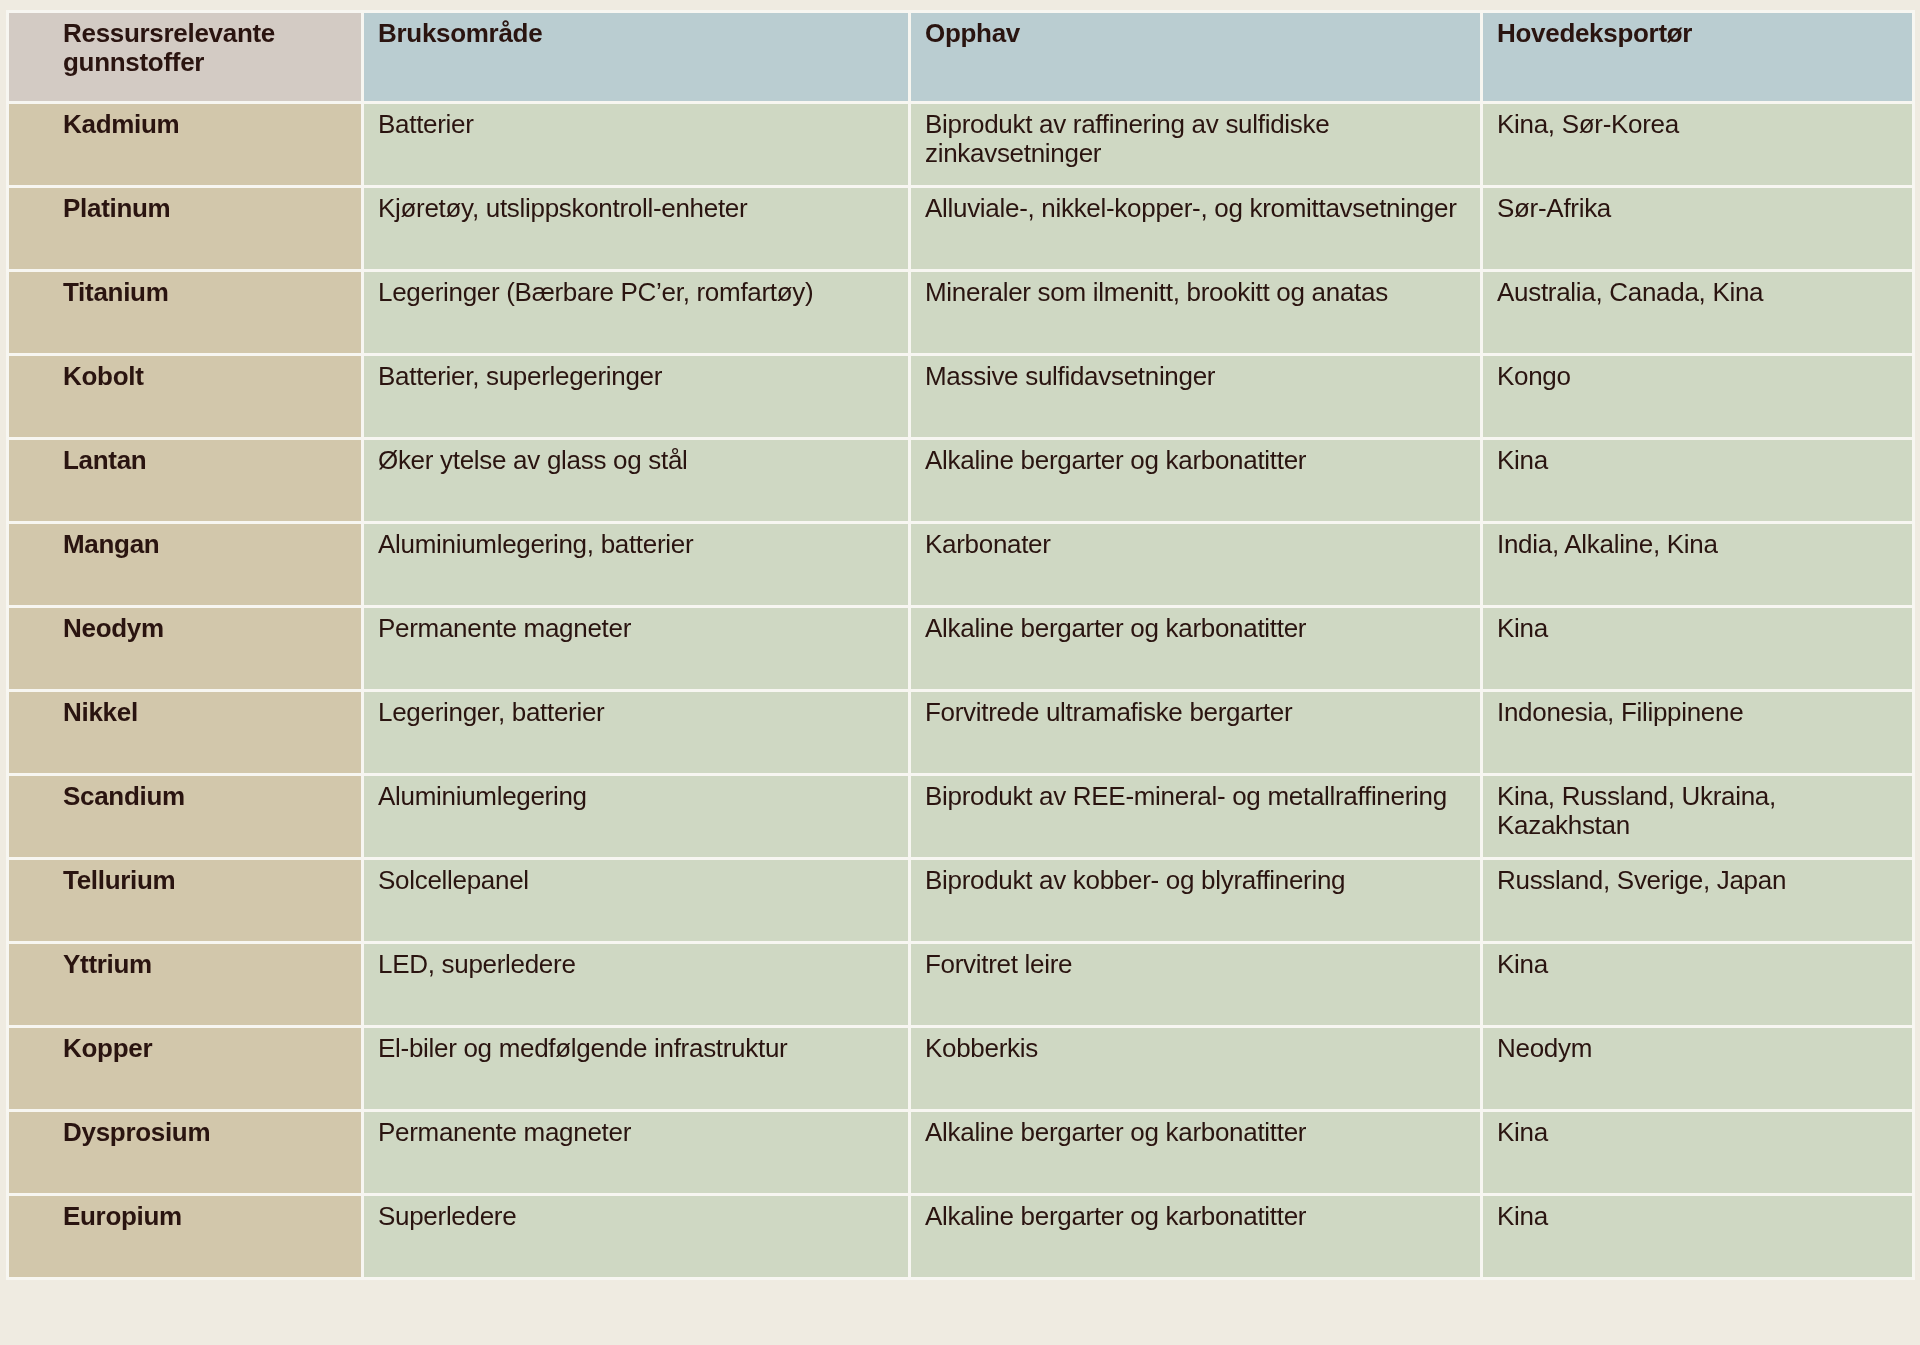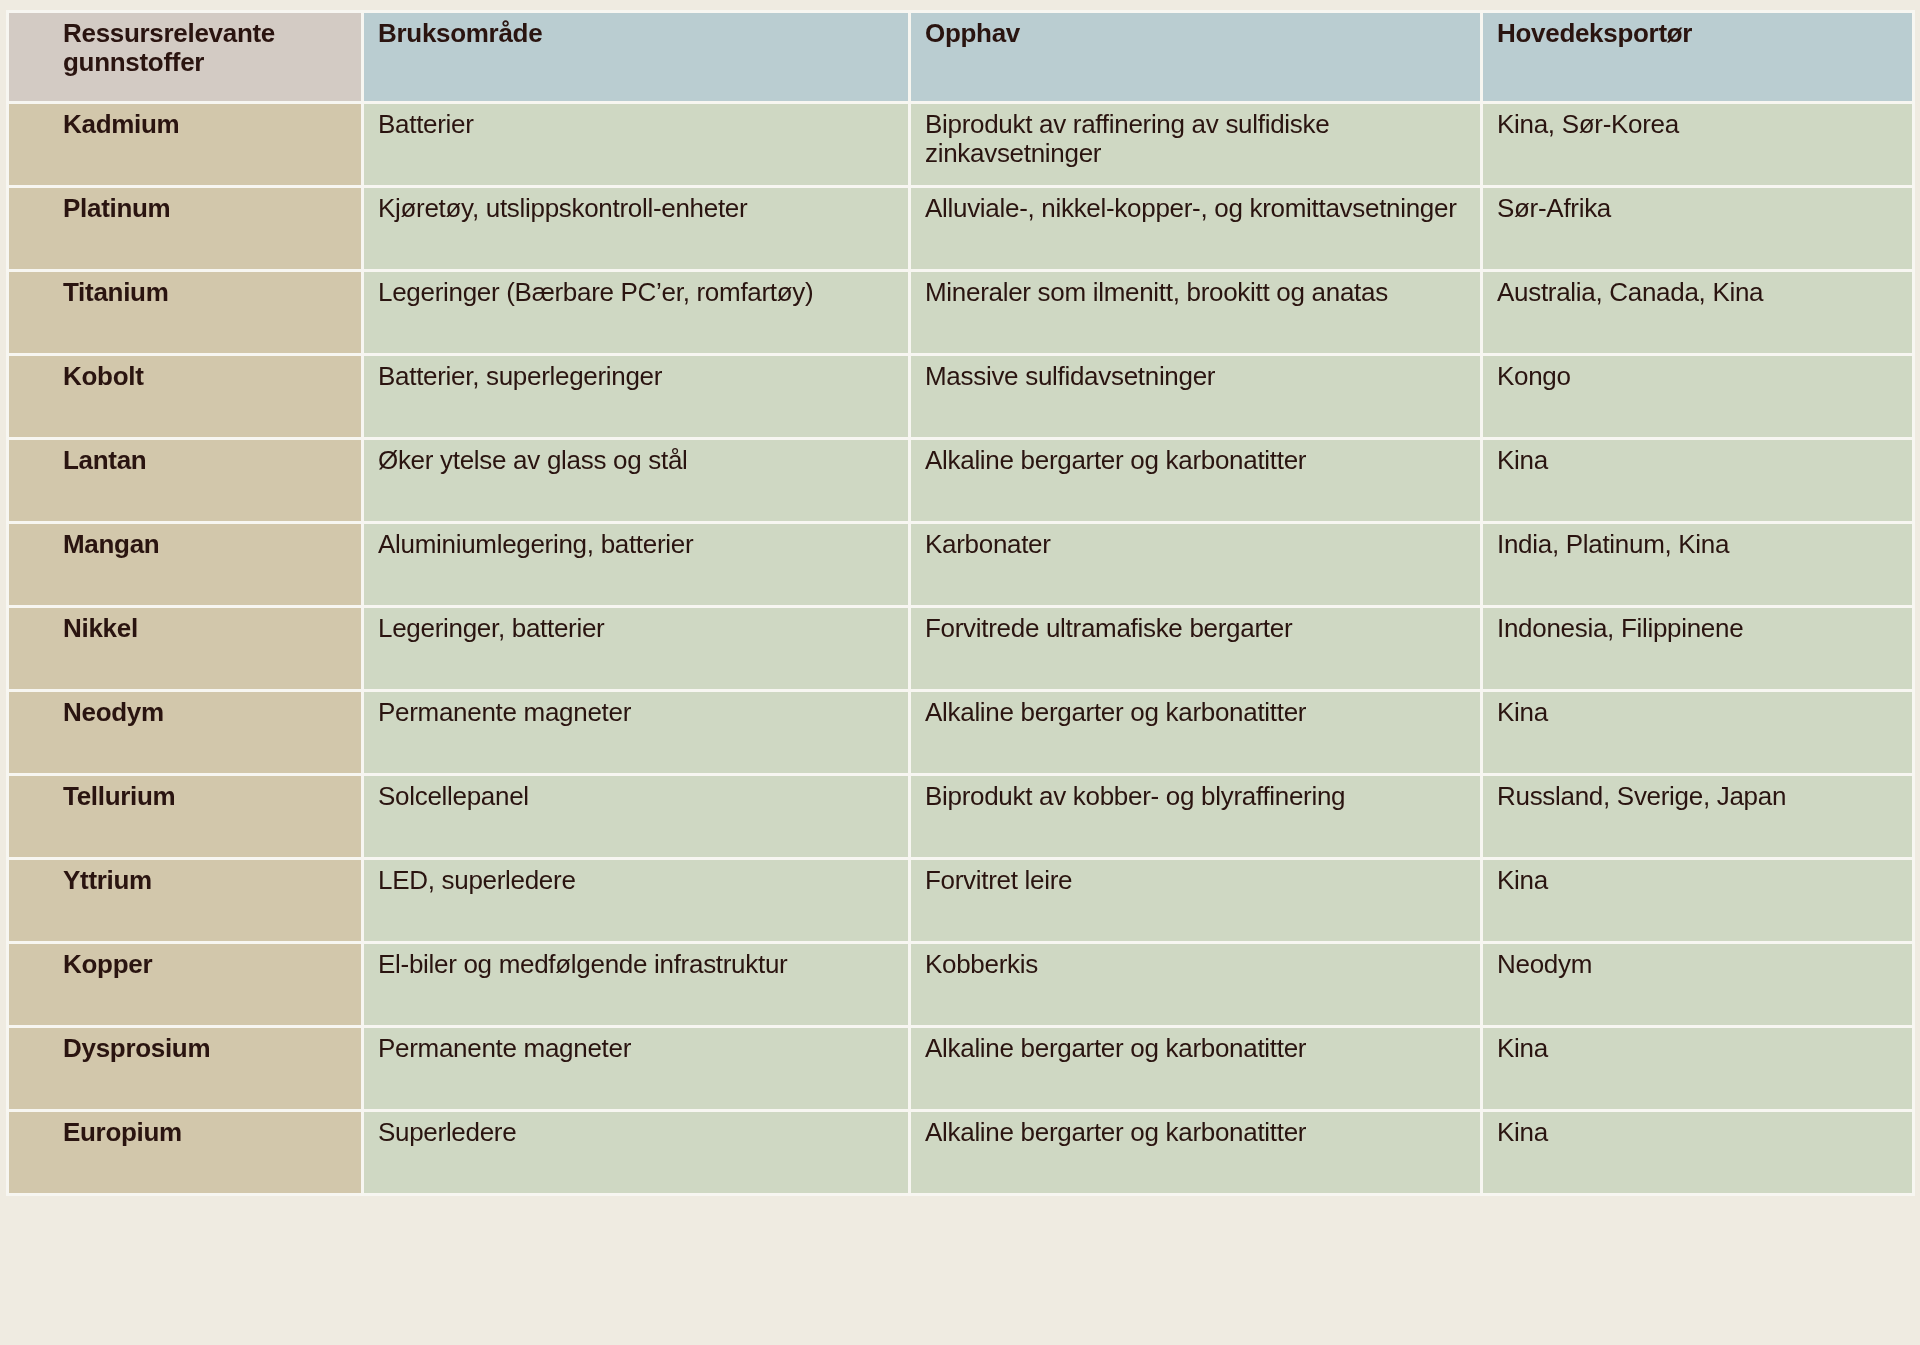--- a/index.html
+++ b/index.html
@@ -99,33 +99,39 @@
       <tr class="r1">
         <td class="col-element">Lantan</td>
         <td>Øker ytelse av glass og stål</td>
         <td>Alkaline bergarter og karbonatitter</td>
         <td>Kina</td>
       </tr>
       <tr class="r1">
         <td class="col-element">Mangan</td>
         <td>Aluminiumlegering, batterier</td>
         <td>Karbonater</td>
-        <td>India, Platinum, Kina</td>
+        <td>India, Alkaline, Kina</td>
+      </tr>
+      <tr class="r1">
+        <td class="col-element">Neodym</td>
+        <td>Permanente magneter</td>
+        <td>Alkaline bergarter og karbonatitter</td>
+        <td>Kina</td>
       </tr>
       <tr class="r1">
         <td class="col-element">Nikkel</td>
         <td>Legeringer, batterier</td>
         <td>Forvitrede ultramafiske bergarter</td>
         <td>Indonesia, Filippinene</td>
       </tr>
-      <tr class="r1">
-        <td class="col-element">Neodym</td>
-        <td>Permanente magneter</td>
-        <td>Alkaline bergarter og karbonatitter</td>
-        <td>Kina</td>
+      <tr class="r2">
+        <td class="col-element">Scandium</td>
+        <td>Aluminiumlegering</td>
+        <td>Biprodukt av REE-mineral- og metallraffinering</td>
+        <td>Kina, Russland, Ukraina, Kazakhstan</td>
       </tr>
       <tr class="r1">
         <td class="col-element">Tellurium</td>
         <td>Solcellepanel</td>
         <td>Biprodukt av kobber- og blyraffinering</td>
         <td>Russland, Sverige, Japan</td>
       </tr>
       <tr class="r1">
         <td class="col-element">Yttrium</td>
         <td>LED, superledere</td>

